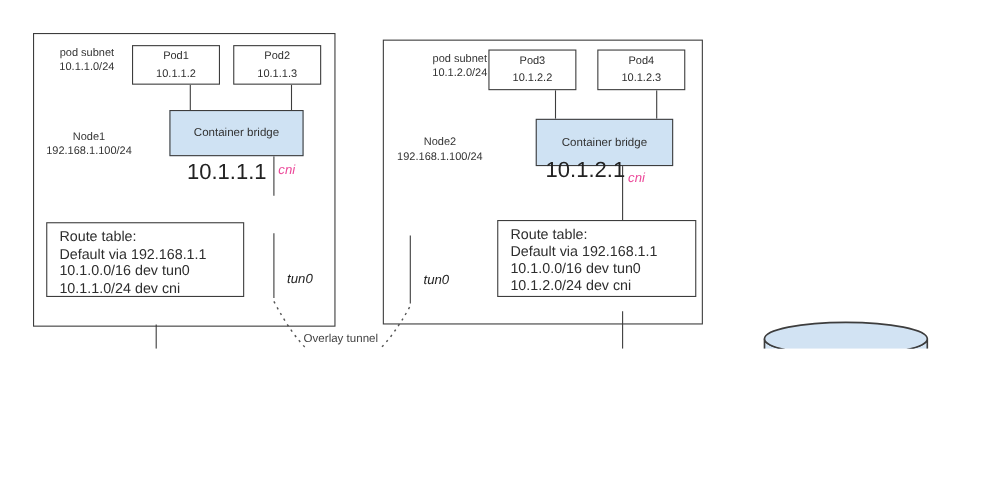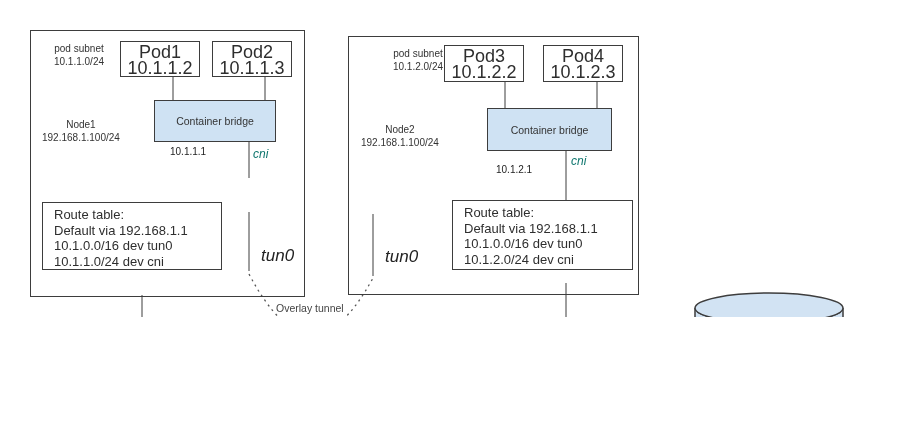--- a/index.html
+++ b/index.html
@@ -6,36 +6,36 @@
   .canvas{
     position:relative;width:914px;height:317px;background:#ffffff;overflow:hidden;
     font-family:"Liberation Sans",sans-serif;color:#2e2e2e;
   }
   svg.wires{position:absolute;left:0;top:0;z-index:1;}
   .node-box{
     position:absolute;border:1px solid #3d3d3d;background:transparent;z-index:2;
   }
   .pod-box{
     position:absolute;border:1px solid #3d3d3d;background:#ffffff;z-index:3;
-    text-align:center;font-size:18px;line-height:16px;padding-top:2px;box-sizing:border-box;
+    text-align:center;font-size:10px;line-height:16px;padding-top:2px;box-sizing:border-box;
   }
   .bridge-box{
     position:absolute;border:1px solid #3d3d3d;background:#cfe2f3;z-index:3;
     display:flex;align-items:center;justify-content:center;
     font-size:10.5px;color:#333;box-sizing:border-box;
   }
   .route-box{
     position:absolute;border:1px solid #3d3d3d;background:#ffffff;z-index:3;
     font-size:13px;line-height:15.5px;padding:4px 0 0 11px;box-sizing:border-box;
   }
   .small-label{position:absolute;font-size:10px;line-height:12.5px;z-index:3;color:#333;text-align:center;}
   .center{text-align:center;}
-  .ip-label{position:absolute;font-size:10px;z-index:3;color:#222;}
-  .iface-label{position:absolute;font-size:12px;font-style:italic;z-index:3;color:#0f766e;}
-  .tun-label{position:absolute;font-size:17px;font-style:italic;z-index:3;color:#222;}
+  .ip-label{position:absolute;font-size:20px;z-index:3;color:#222;}
+  .iface-label{position:absolute;font-size:12px;font-style:italic;z-index:3;color:#ec4899;}
+  .tun-label{position:absolute;font-size:12px;font-style:italic;z-index:3;color:#222;}
   .overlay-label{position:absolute;font-size:10.5px;z-index:3;color:#444;}
   .gw-label{position:absolute;font-size:13px;z-index:3;color:#222;text-align:center;width:120px;text-decoration:underline;}
 </style>
 </head>
 <body>
 
 <div class="canvas">
 
   <svg class="wires" width="914" height="447" viewBox="0 0 914 447">
 
@@ -119,21 +119,21 @@
 
   <div class="bridge-box" style="left:487px;top:108px;width:125px;height:43px;">
     <span>Container bridge</span>
   </div>
 
   <div class="small-label" style="left:361px;top:124px;">
     <div>Node2</div>
     <div>192.168.1.100/24</div>
   </div>
 
-  <div class="ip-label" style="left:496px;top:164px;">10.1.2.1</div>
+  <div class="ip-label" style="left:496px;top:144px;">10.1.2.1</div>
 
   <div class="iface-label" style="left:571px;top:154px;">cni</div>
 
   <div class="route-box" style="left:452px;top:200px;width:181px;height:70px;">
     <div>Route table:</div>
     <div>Default via 192.168.1.1</div>
     <div>10.1.0.0/16 dev tun0</div>
     <div>10.1.2.0/24 dev cni</div>
   </div>
 

